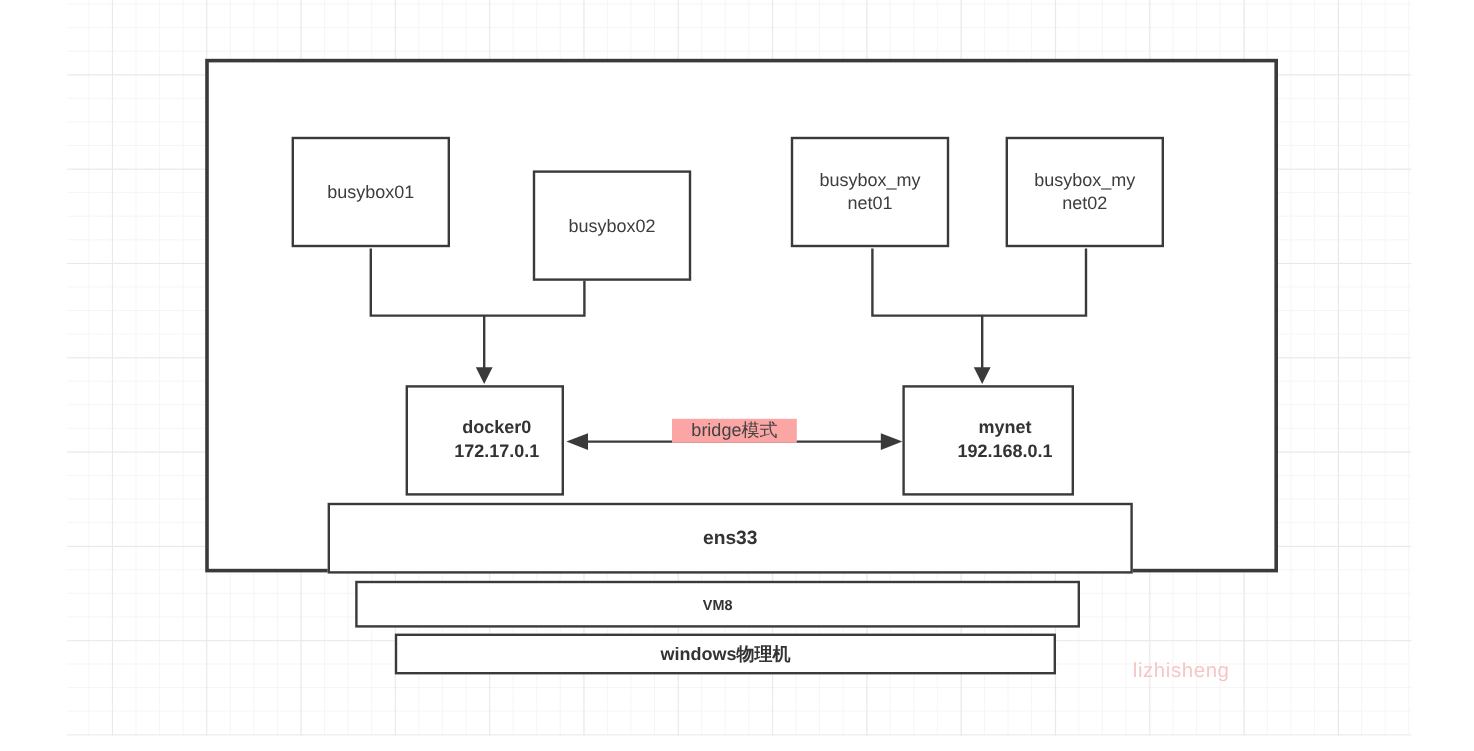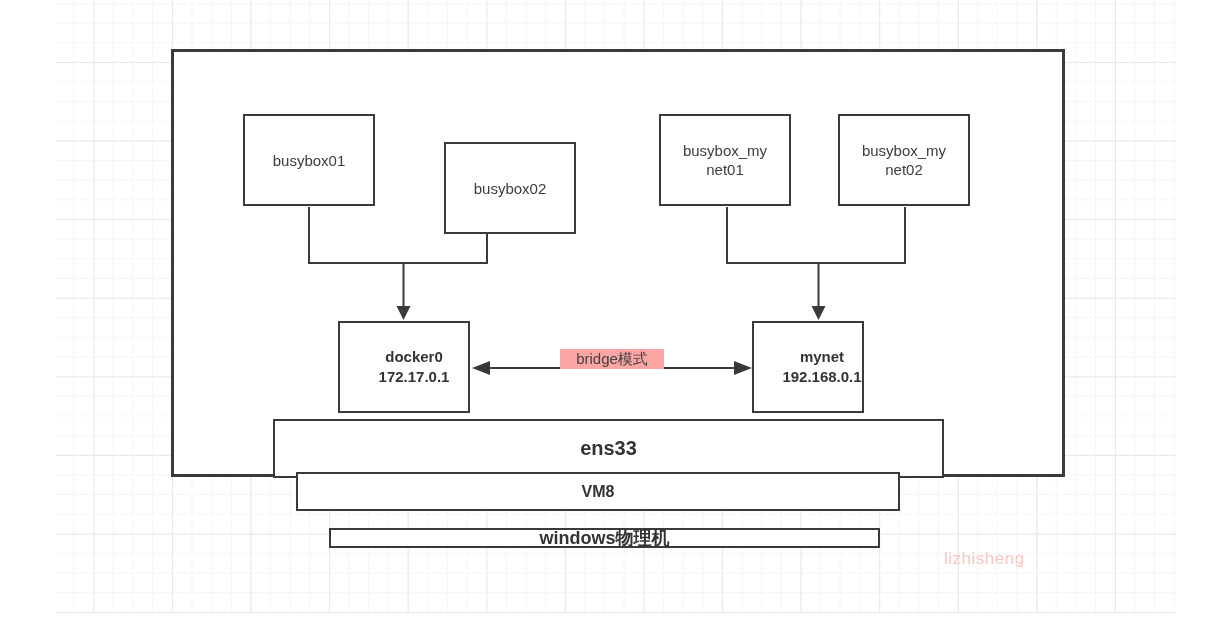--- a/index.html
+++ b/index.html
@@ -35,23 +35,23 @@
     border:2px solid var(--stroke);
     display:flex;align-items:center;justify-content:center;text-align:center;
     font-size:15px;line-height:19px;color:var(--text);white-space:pre-line;
   }
   .node.bold{font-weight:bold;line-height:20px;color:#333333;}
   .bar{
     position:absolute;background:#ffffff;border:2px solid var(--stroke);
     display:flex;align-items:center;justify-content:center;text-align:center;
     font-weight:bold;color:#333333;
   }
-  .bar-ens33{left:273px;top:419px;width:671px;height:59px;font-size:20px;}
-  .bar-vm8{left:296px;top:472px;width:604px;height:39px;font-size:16px;}
-  .bar-windows{left:329px;top:528px;width:551px;height:20px;font-size:18px;}
+  .bar-ens33{left:273px;top:419px;width:671px;height:59px;font-size:16px;}
+  .bar-vm8{left:296px;top:484px;width:604px;height:39px;font-size:12px;}
+  .bar-windows{left:329px;top:528px;width:551px;height:34px;font-size:15px;}
   .edge-label{
     position:absolute;left:560px;top:349px;width:104px;height:20px;
     background:#fca5a5;text-align:center;font-size:15px;line-height:20px;color:#424242;
   }
   .watermark{
     position:absolute;left:944px;top:549px;font-size:17px;font-weight:normal;
     color:var(--watermark);letter-spacing:0.5px;
   }
 </style>
 </head>
@@ -84,21 +84,21 @@
 
   <div class="node" style="left:659px;top:114px;">busybox_my
 net01</div>
 
   <div class="node" style="left:838px;top:114px;">busybox_my
 net02</div>
 
   <div class="node bold" style="left:338px;top:321px;padding-left:20px;">docker0
 172.17.0.1</div>
 
-  <div class="node bold" style="left:752px;top:321px;width:112px;padding-left:28px;">mynet
+  <div class="node bold" style="left:752px;top:321px;width:143px;padding-left:28px;">mynet
 192.168.0.1</div>
 
   <div class="edge-label">bridge模式</div>
 
   <div class="bar bar-ens33">ens33</div>
 
   <div class="bar bar-vm8">VM8</div>
 
   <div class="bar bar-windows">windows物理机</div>
 

